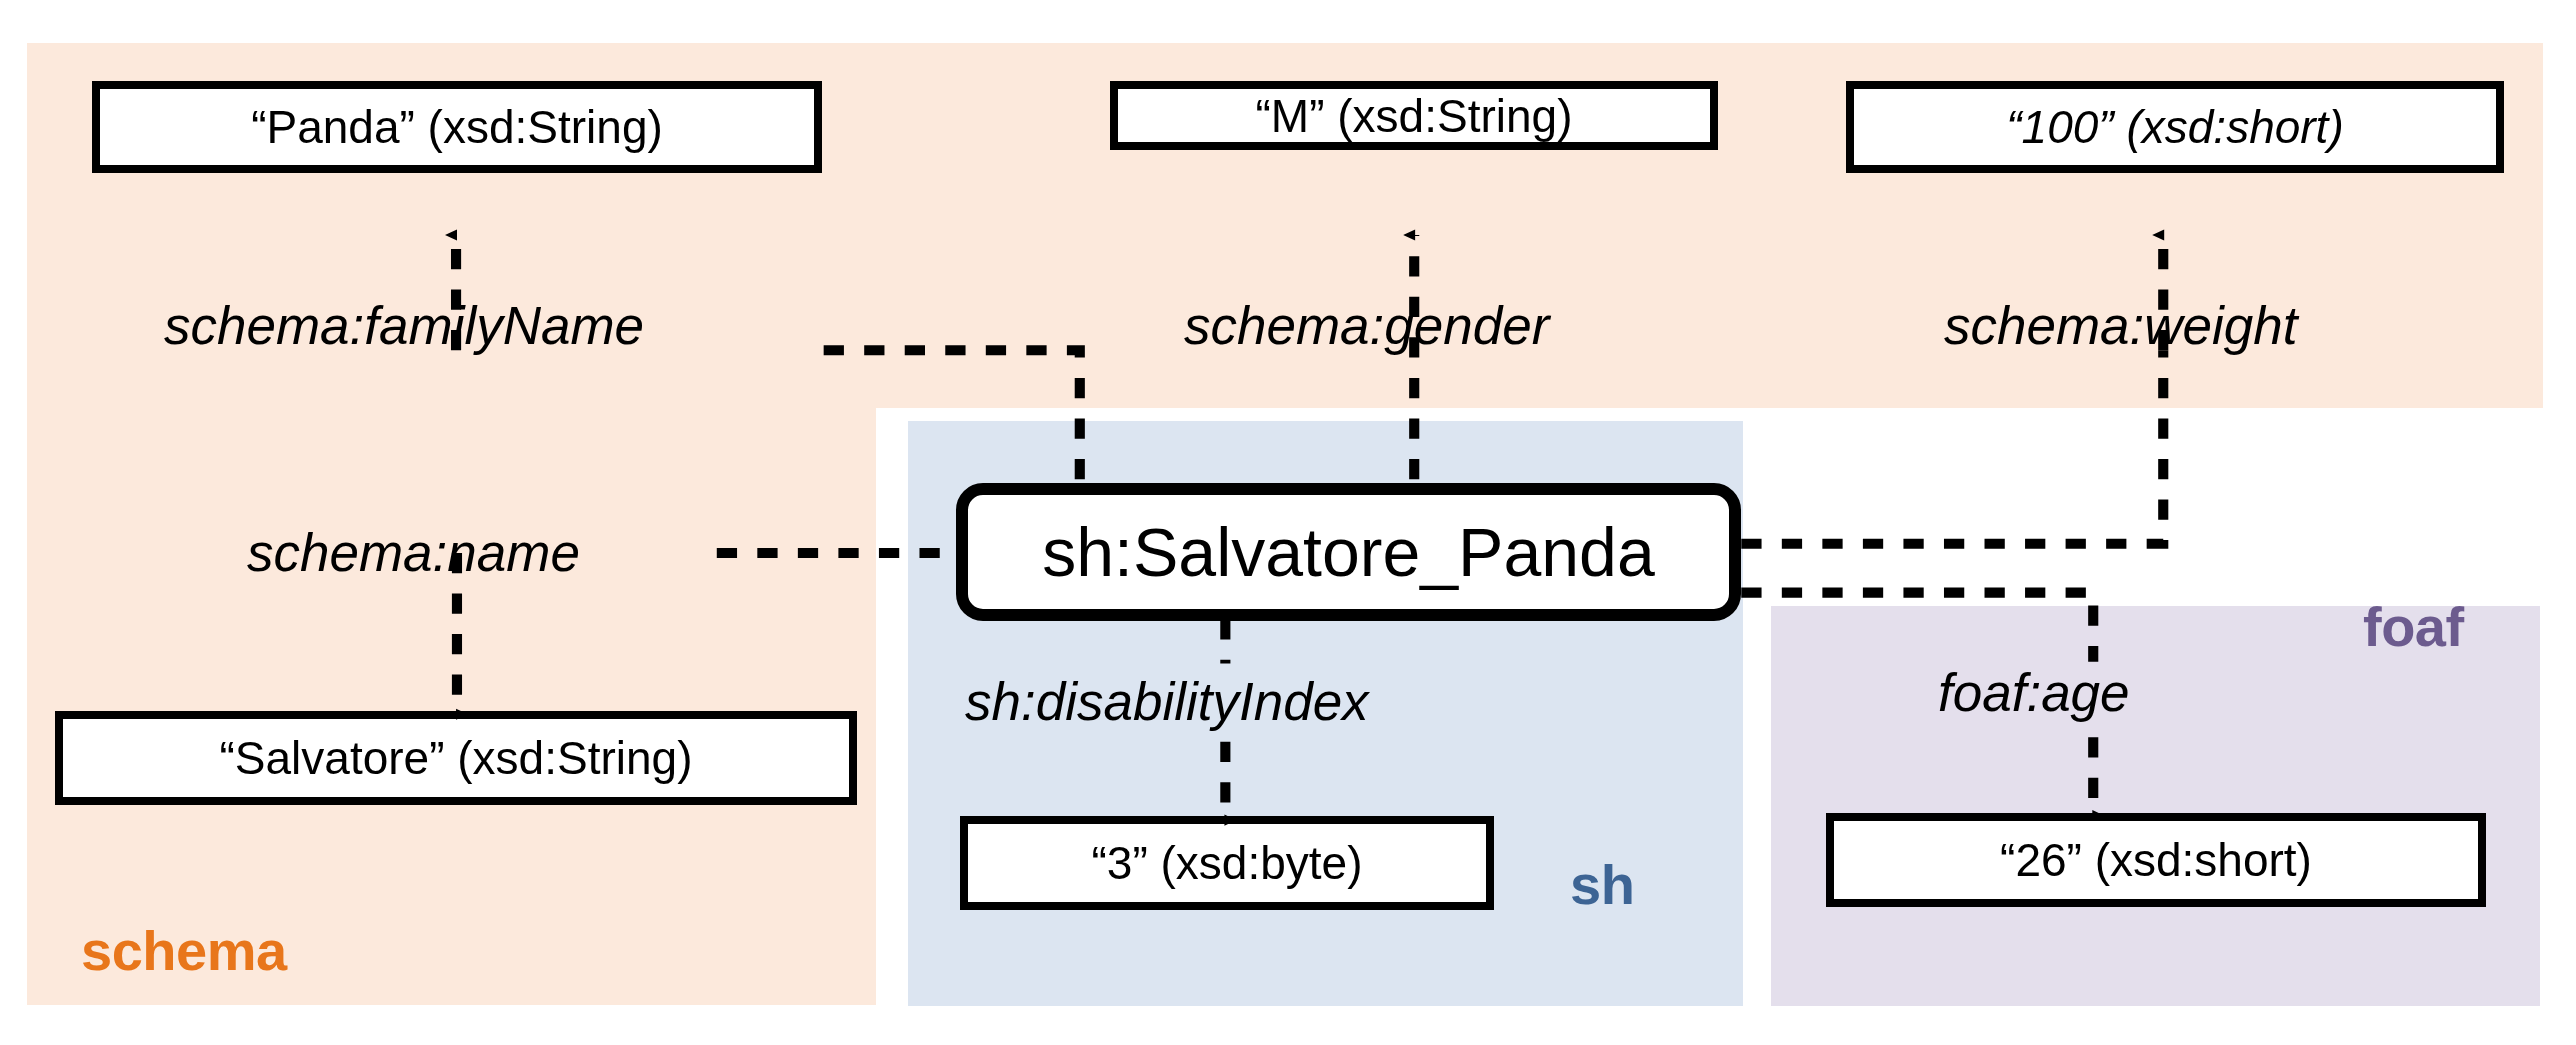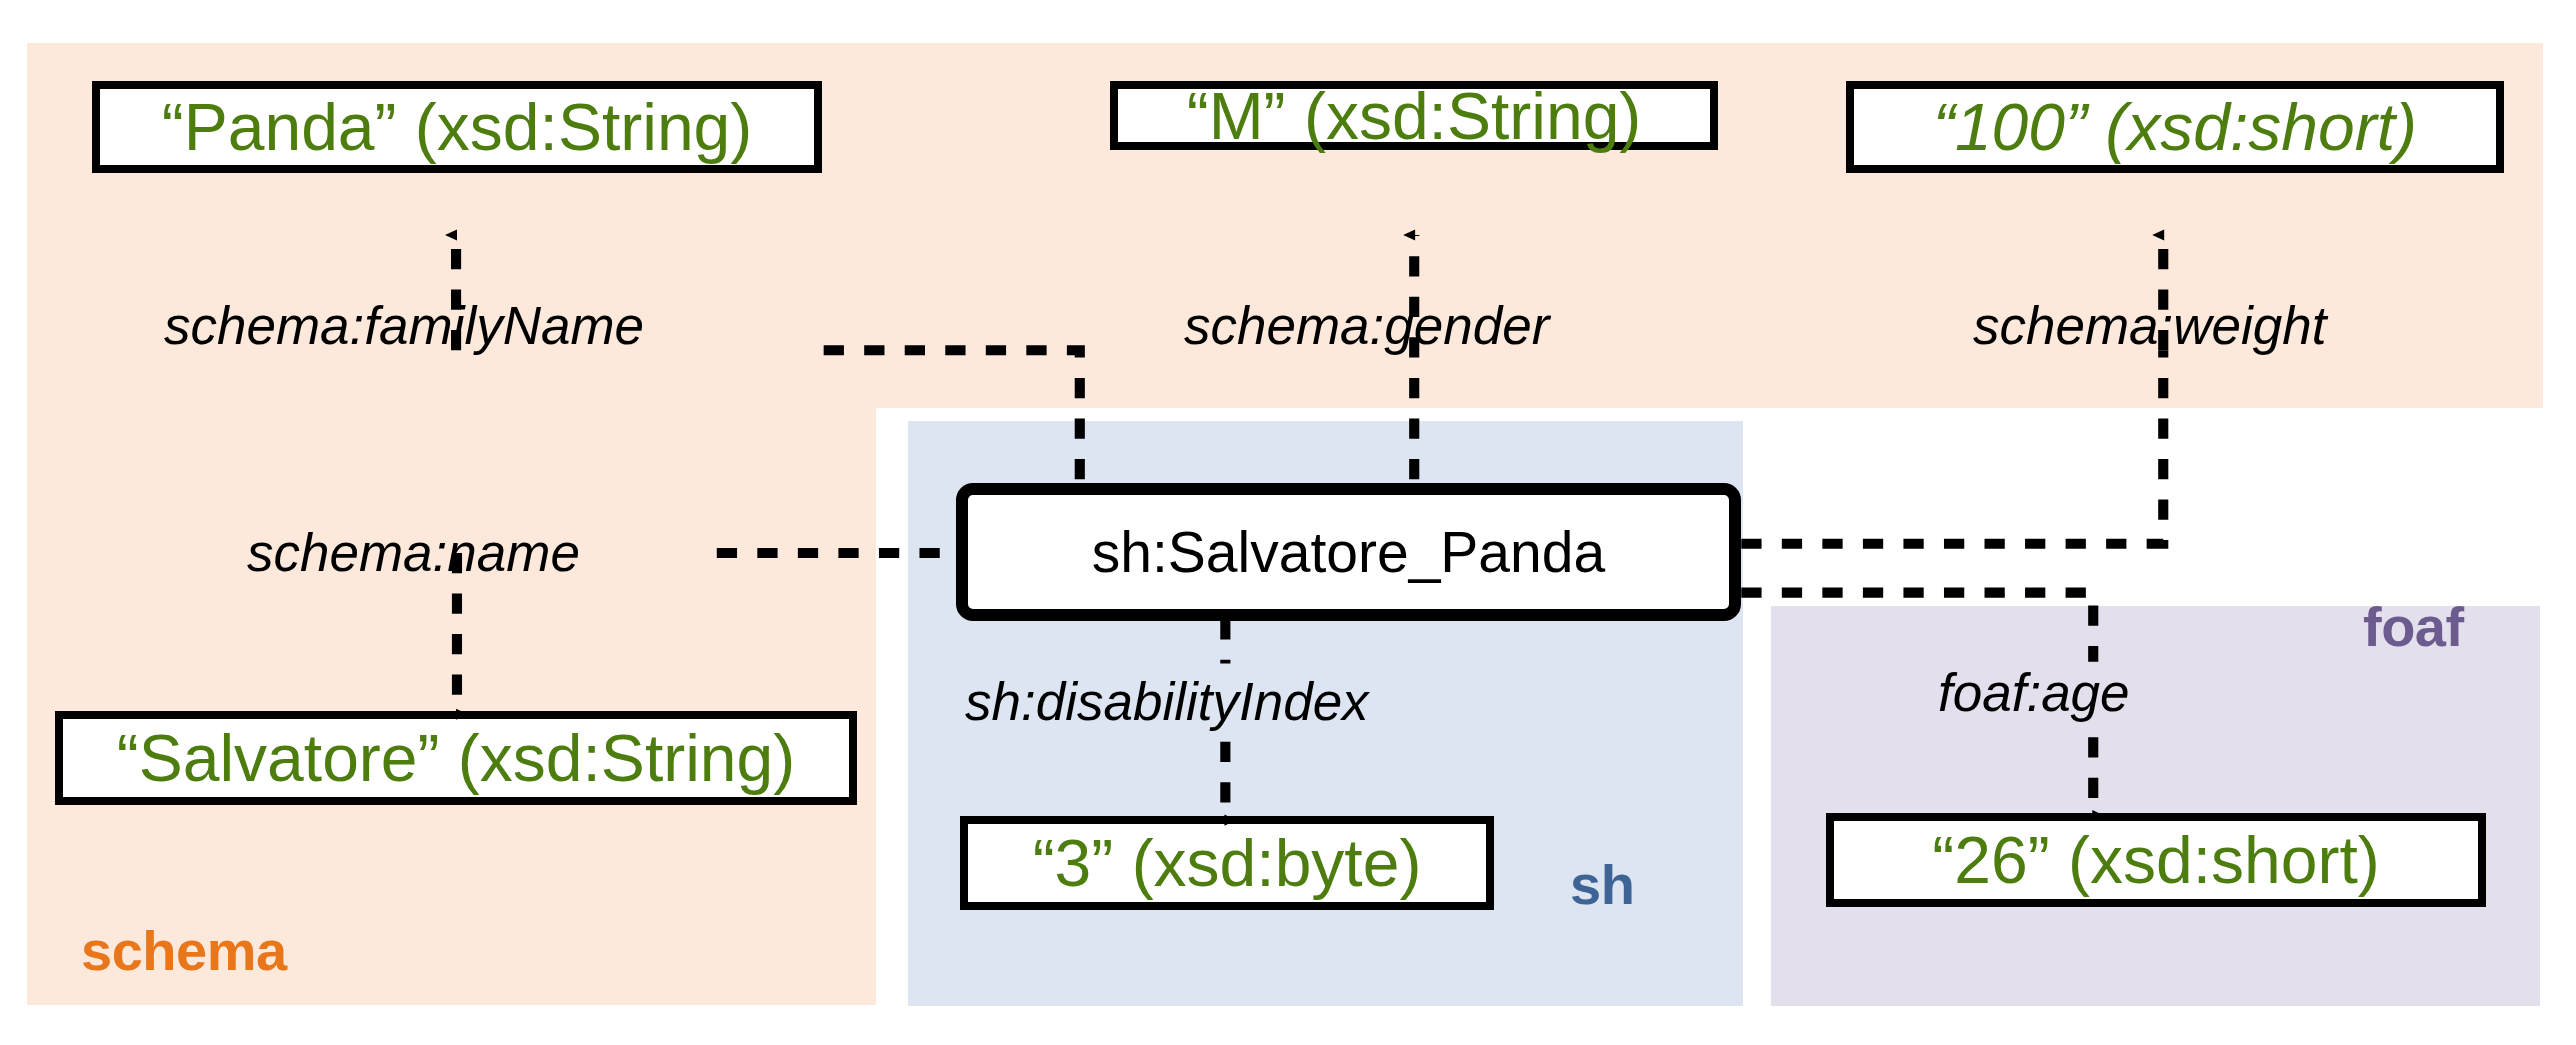--- a/index.html
+++ b/index.html
@@ -31,35 +31,35 @@
     line-height: 1;
   }
   .literal-box {
     position: absolute;
     box-sizing: border-box;
     background: #ffffff;
     border: 8.3px solid #000000;
     display: flex;
     align-items: center;
     justify-content: center;
-    font-size: 66px;
-    color: #4d7c0f;
+    font-size: 46px;
+    color: #000000;
     white-space: nowrap;
     line-height: 1;
   }
   .resource-node {
     position: absolute;
     box-sizing: border-box;
     background: #ffffff;
     border: 12px solid #000000;
-    border-radius: 17px;
+    border-radius: 27px;
     display: flex;
     align-items: center;
     justify-content: center;
-    font-size: 57px;
+    font-size: 68px;
     color: #000000;
     white-space: nowrap;
     line-height: 1;
     z-index: 6;
   }
   .edge-label {
     position: absolute;
     font-style: italic;
     font-size: 53px;
     color: #000000;
@@ -140,21 +140,21 @@
   <div class="literal-box" style="left:960px; top:816px; width:534px; height:94px;">“3” (xsd:byte)</div>
 
   <div class="literal-box" style="left:1826px; top:813px; width:660px; height:94px;">“26” (xsd:short)</div>
 
   <div class="resource-node" style="left:956px; top:483px; width:785px; height:138px;">sh:Salvatore_Panda</div>
 
   <div class="edge-label" style="left:164px; top:299px;">schema:familyName</div>
 
   <div class="edge-label" style="left:1184px; top:299px;">schema:gender</div>
 
-  <div class="edge-label" style="left:1944px; top:299px;margin-left:29px;">schema:weight</div>
+  <div class="edge-label" style="left:1944px; top:299px;">schema:weight</div>
 
   <div class="edge-label" style="left:247px; top:526px;">schema:name</div>
 
   <div class="edge-label" style="left:965px; top:675px;">sh:disabilityIndex</div>
 
   <div class="edge-label" style="left:1938px; top:666px;">foaf:age</div>
 
   <div class="region-label" style="left:81px; top:923px; color:#e8761b;">schema</div>
 
   <div class="region-label" style="left:1570px; top:857px; color:#3d6494;">sh</div>

